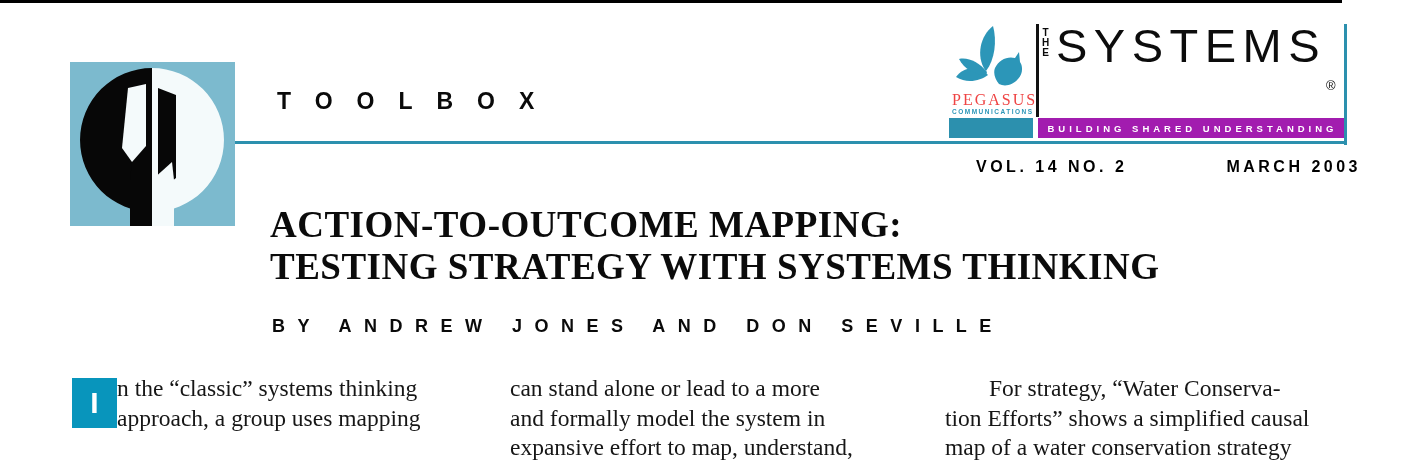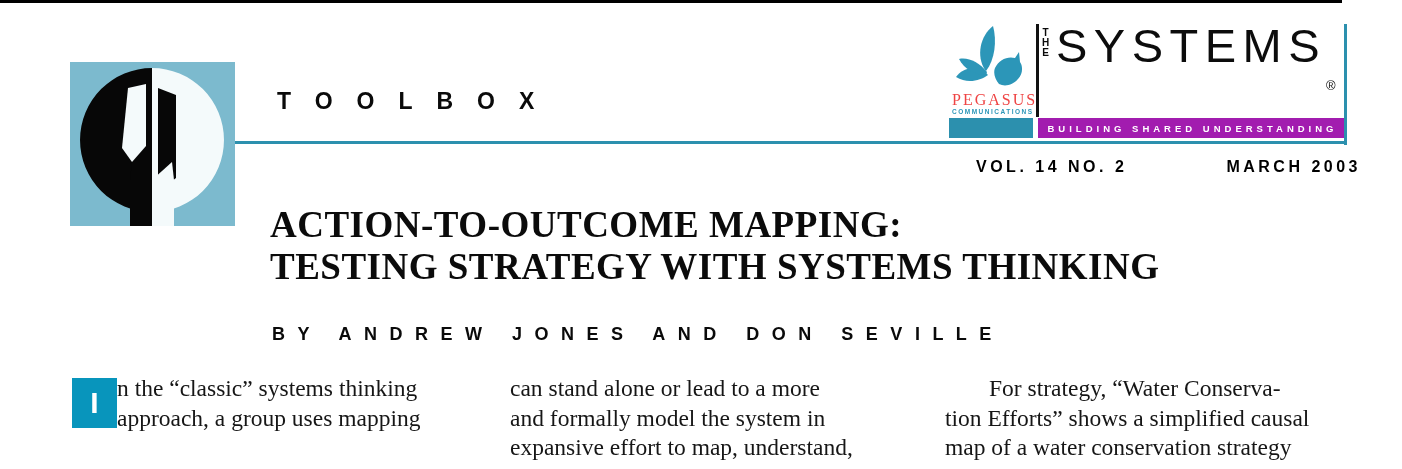--- a/index.html
+++ b/index.html
@@ -71,21 +71,21 @@
   
   .article-title {
     left:270px; top:204px;
     font-family:"Liberation Serif", serif; font-weight:bold;
     font-size:37px; line-height:42px; letter-spacing:0.5px;
     color:#0b0b0b; white-space:nowrap;
   }
   .byline {
     left:272px; top:316px;
     font-size:18px; font-weight:bold; letter-spacing:12.5px;
-    color:#0a0a0a; white-space:nowrap;margin-top:8px;
+    color:#0a0a0a; white-space:nowrap;
   }
 
   
   .col {
     top:374px;
     font-family:"Liberation Serif", serif;
     font-size:23.5px; line-height:29.5px; color:#161616;
     white-space:nowrap;
   }
   .col1 { left:42px;  width:435px; }

